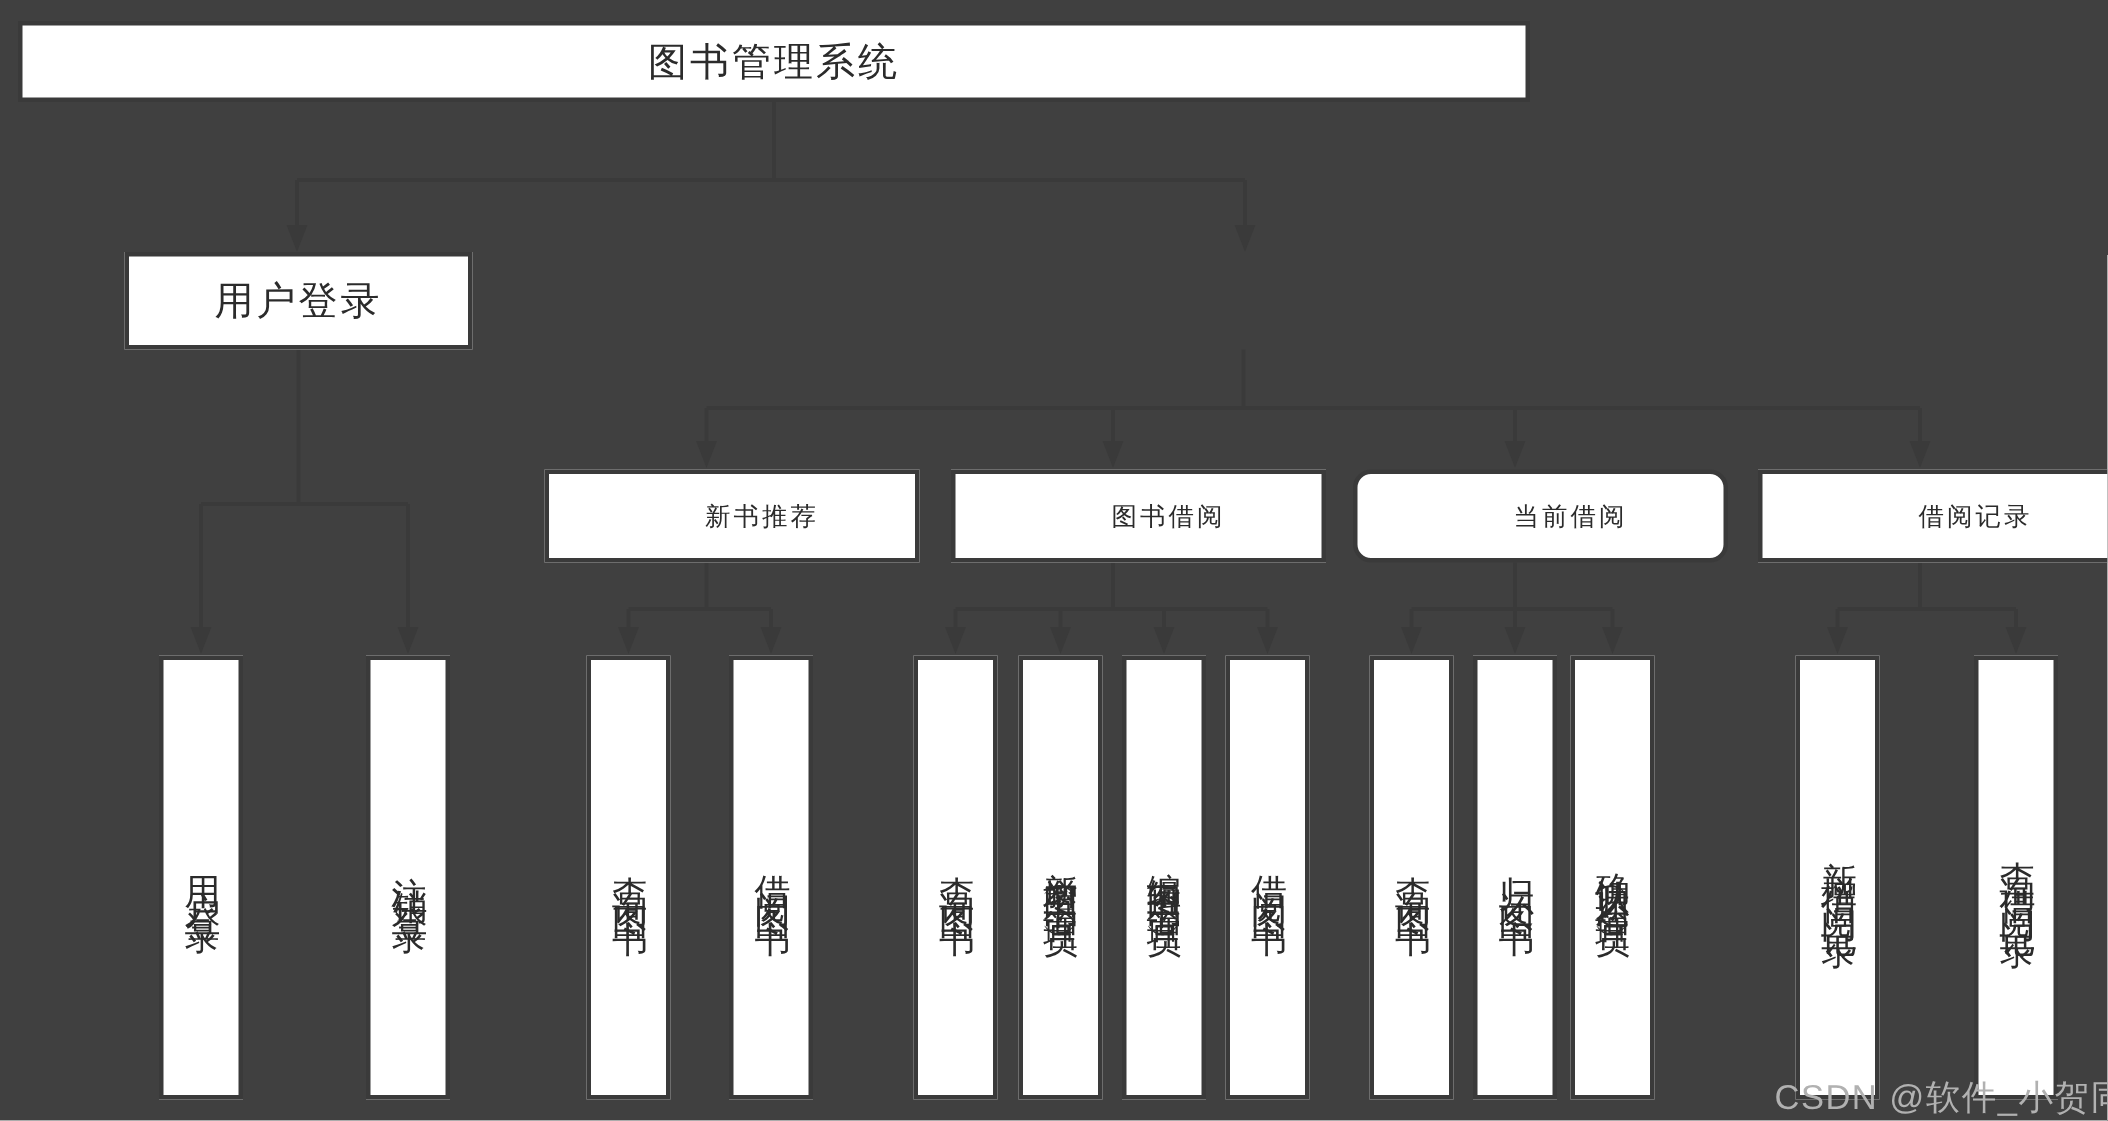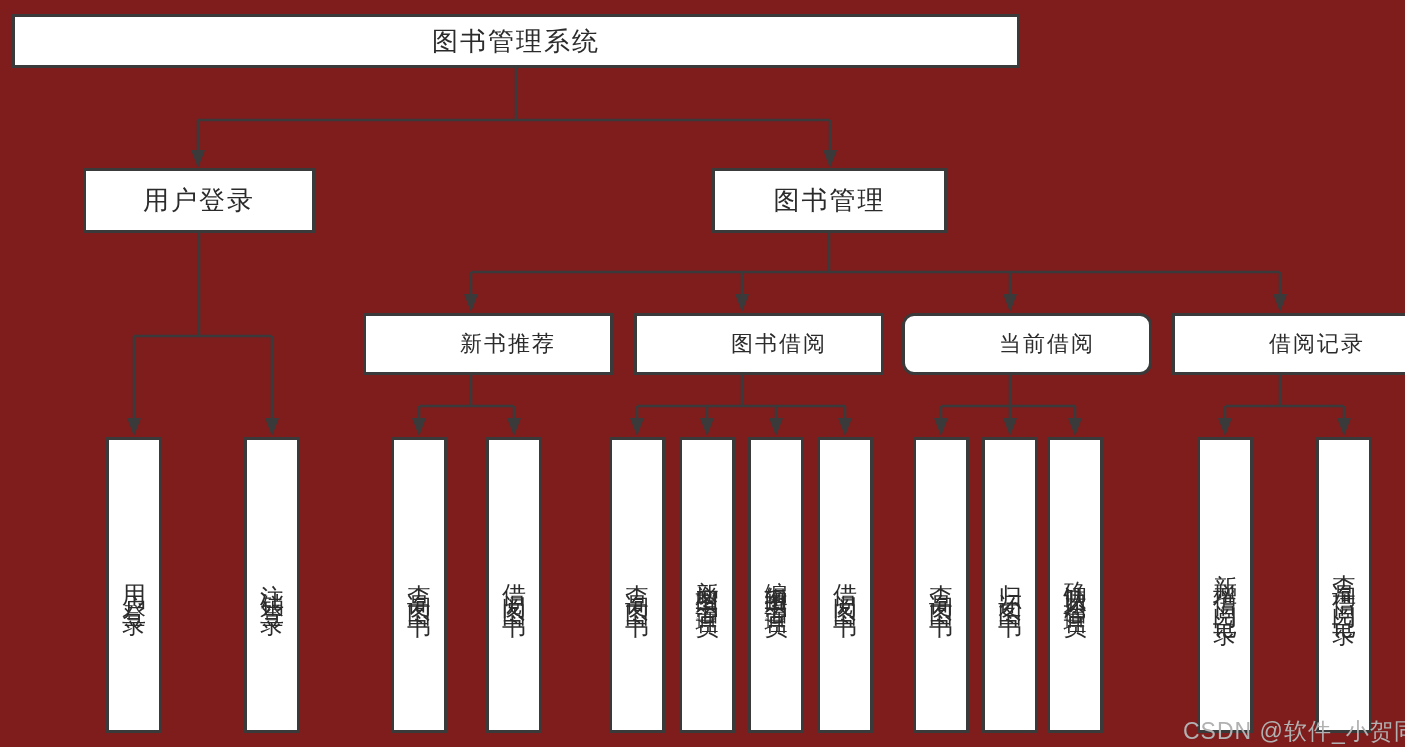--- a/index.html
+++ b/index.html
@@ -1,29 +1,29 @@
 <!DOCTYPE html>
 <html><head>
 <meta charset="utf-8">
 <style>
   html,body{margin:0;padding:0;background:#ffffff;}
   body{font-family:"Liberation Sans","DejaVu Sans",sans-serif;}
   .canvas{
-    position:relative;width:1405px;height:747px;background:#7f1d1d;overflow:hidden;
+    position:relative;width:1405px;height:747px;background:#404040;overflow:hidden;
     color:#2b2b2b;
   }
   .wires{position:absolute;left:0;top:0;width:1405px;height:747px;}
   .node{
     position:absolute;box-sizing:border-box;background:#ffffff;
     border:3px solid #3a3a3a;display:flex;align-items:center;justify-content:center;
   }
   .hnode{font-size:26px;letter-spacing:2px;}
   .title-box{left:12px;top:14px;width:1008px;height:54px;}
   .l2{top:168px;height:65px;}
-  .l3{top:313px;height:62px;width:250px;font-size:22px;padding-left:40px;}
+  .l3{top:313px;height:62px;width:250px;font-size:17px;padding-left:40px;}
   .leaf{
     top:437px;height:296px;width:56px;
     writing-mode:vertical-rl;text-orientation:mixed;
     font-size:24px;letter-spacing:10px;line-height:1;
   }
   .leaf.long{font-size:23px;letter-spacing:5px;}
   .watermark{
     position:absolute;left:1183px;top:716px;font-size:23px;
     color:#b1b1b1;letter-spacing:1px;white-space:nowrap;z-index:5;
   }
@@ -72,23 +72,20 @@
       <polygon points="1337,418 1351,418 1344,436"></polygon>
     </g>
   </svg>
 
   <div class="node hnode title-box">
     <span>图书管理系统</span>
   </div>
 
   <div class="node hnode l2" style="left:83px;width:232px;">
     <span>用户登录</span>
-  </div>
-  <div class="node hnode l2" style="left:712px;width:235px;">
-    <span>图书管理</span>
   </div>
 
   <div class="node hnode l3" style="left:363px;">
     <span>新书推荐</span>
   </div>
   <div class="node hnode l3" style="left:634px;">
     <span>图书借阅</span>
   </div>
   <div class="node hnode l3" style="left:902px;border-radius:12px;">
     <span>当前借阅</span>

